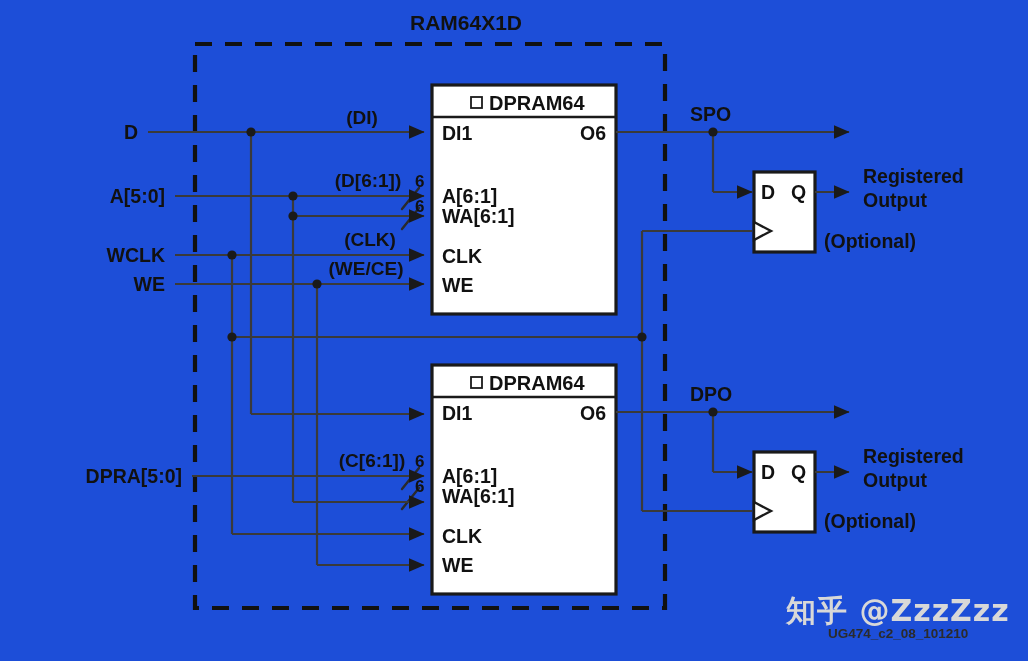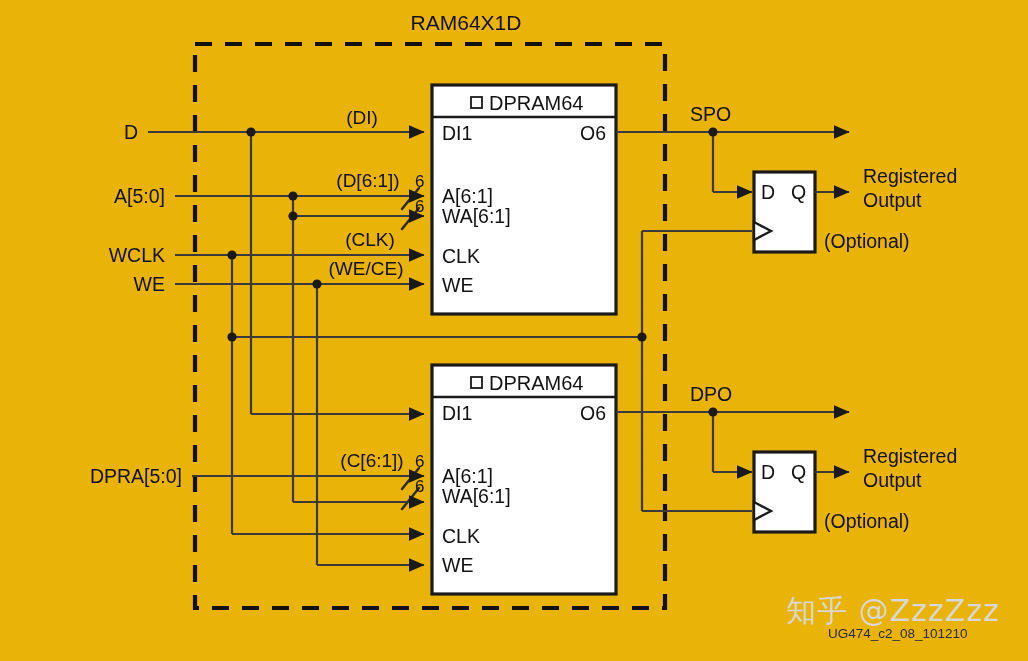--- a/index.html
+++ b/index.html
@@ -8,22 +8,23 @@
     padding: 0;
     background: #ffffff;
   }
   body {
     font-family: "Liberation Sans", sans-serif;
   }
   #diagram-root {
     position: relative;
     width: 1028px;
     height: 661px;
-    background: #eab308;
+    background: #1d4ed8;
     overflow: hidden;
+    font-weight: bold;
   }
   svg.diagram {
     display: block;
     width: 1028px;
     height: 661px;
   }
   .wire {
     stroke: #3a3a3a;
     stroke-width: 2.2;
     fill: none;

